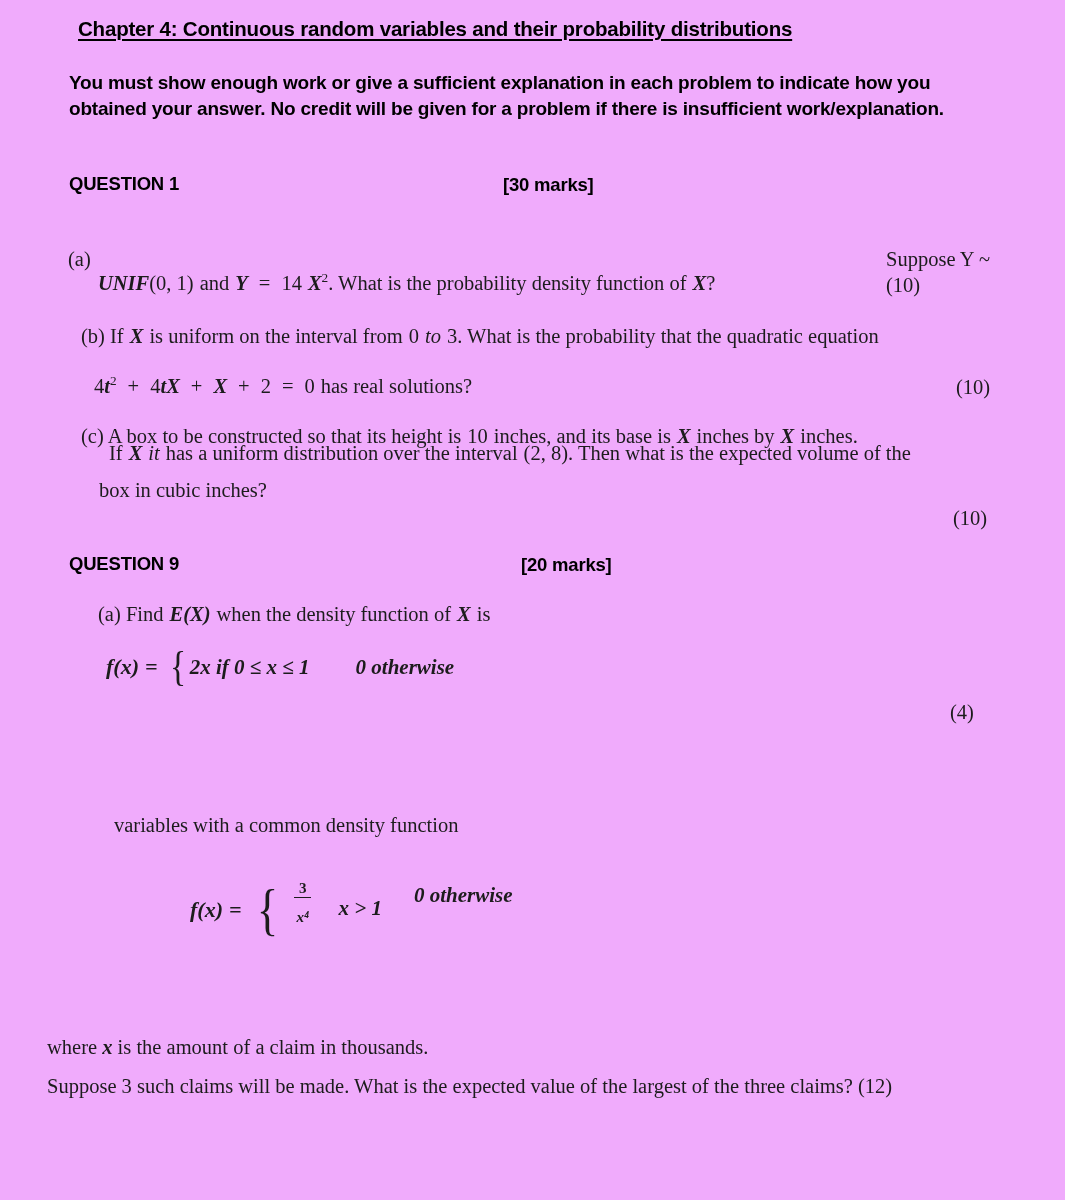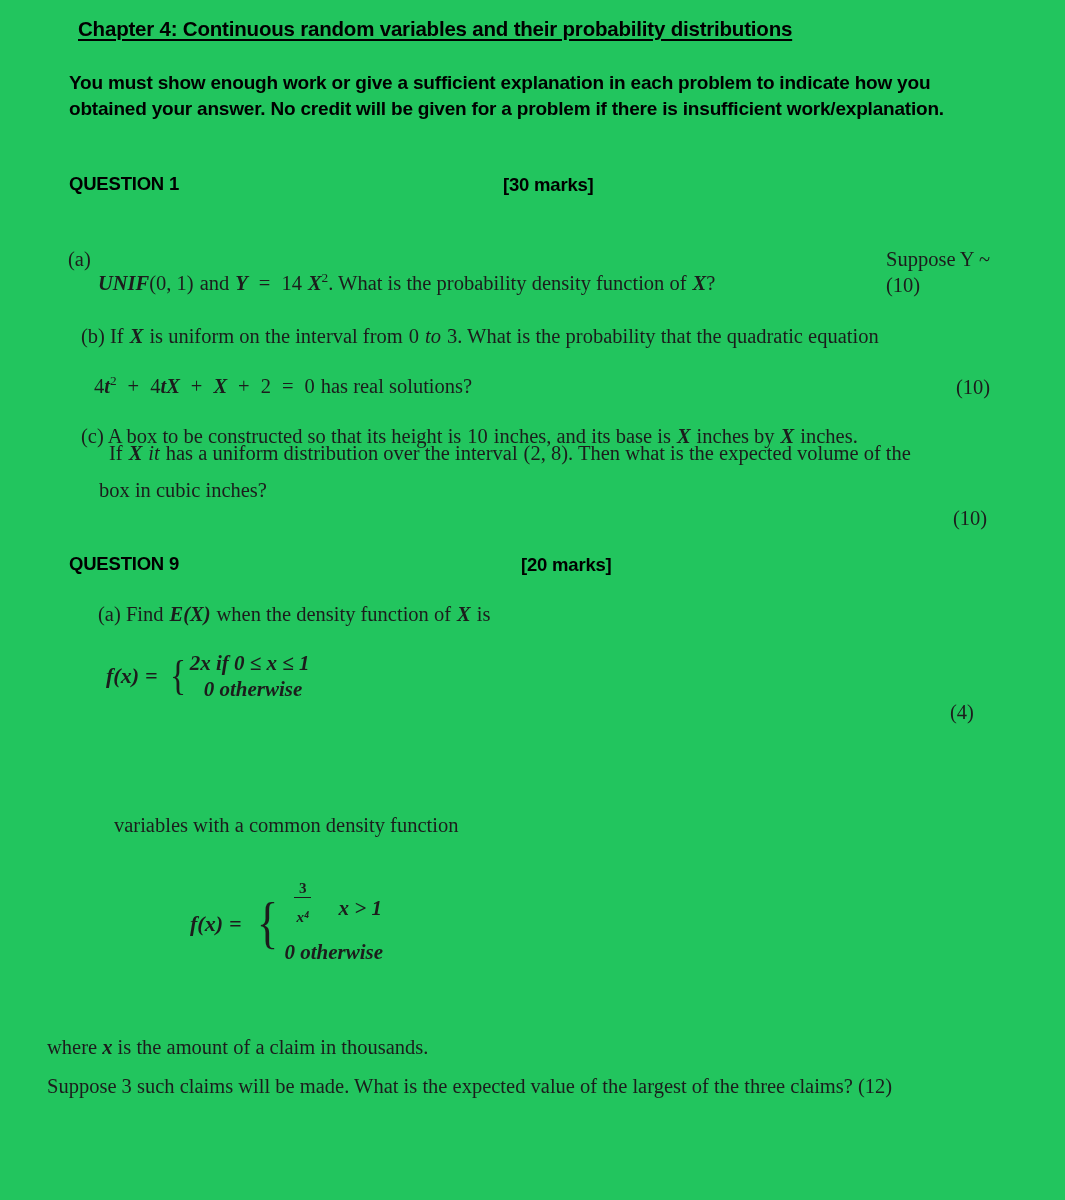--- a/index.html
+++ b/index.html
@@ -12,21 +12,21 @@
     height: 1200px;
     position: relative;
     font-family: "Liberation Serif", "DejaVu Serif", serif;
     color: #1a1a1a;
     overflow: hidden;
   }
 
   .page {
     position: absolute;
     inset: 0;
-    background: #22c55e;
+    background: #f0abfc;
   }
 
   
   .blk { position: absolute; white-space: nowrap; }
   .wrapblk { position: absolute; white-space: normal; }
 
   
   .hdg {
     font-family: "Liberation Sans", "DejaVu Sans", sans-serif;
     font-weight: bold;
@@ -112,22 +112,23 @@
   .brace {
     font-size: 46px;
     line-height: 0.8;
     margin: 0 2px 0 5px;
     color: #1c1c1c;
     font-family: "Liberation Serif", "DejaVu Serif", serif;
     transform: scaleX(0.8);
   }
   .cases {
     display: flex;
-    flex-direction: column;
+    flex-direction: row;
     justify-content: center;
+    gap: 32px;
   }
   .case-row {
     font-size: 21px;
     font-style: italic;
     font-weight: bold;
     color: #1c1c1c;
     white-space: nowrap;
     line-height: 1.25;
   }
 

